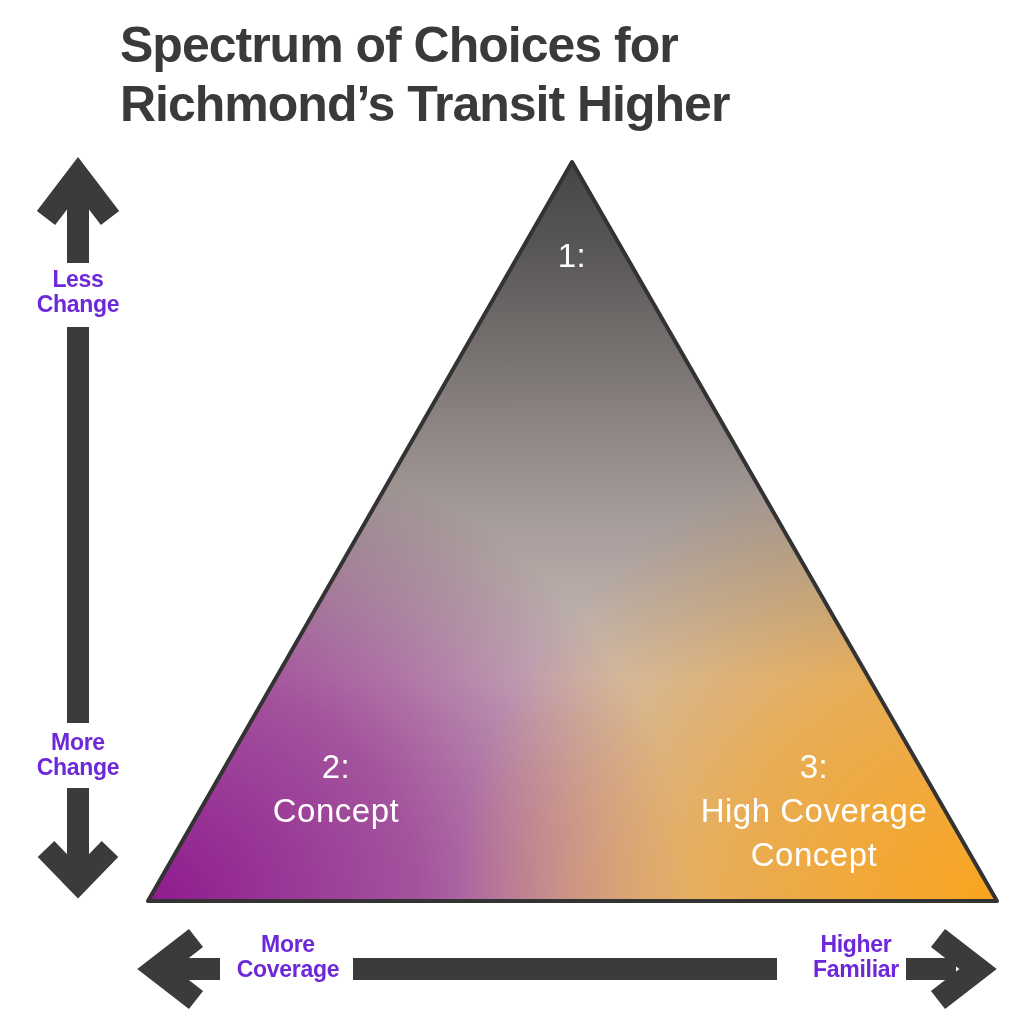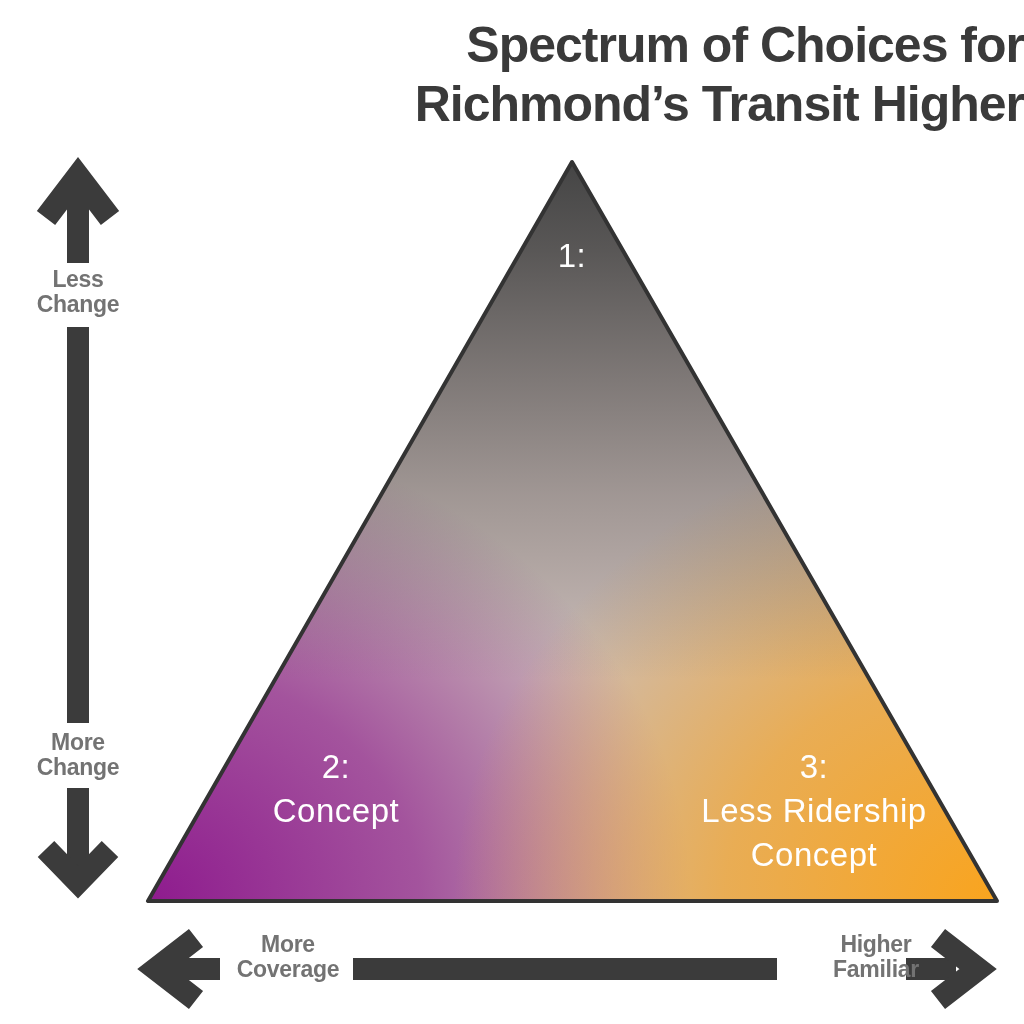--- a/index.html
+++ b/index.html
@@ -6,40 +6,40 @@
   body{
     width:1024px;height:1024px;background:#ffffff;
     font-family:"Liberation Sans", sans-serif;
     -webkit-font-smoothing:antialiased;
   }
   .page{position:relative;width:1024px;height:1024px;overflow:hidden;background:#ffffff;}
   svg.canvas{position:absolute;left:0;top:0;}
 
   .title{
     position:absolute;left:120px;right:0;top:16px;
-    text-align:right;color:#3a3a3a;
+    text-align:left;color:#3a3a3a;
     font-size:50px;font-weight:bold;line-height:59px;letter-spacing:-1px;
   }
 
   .corner-label{
     position:absolute;width:300px;text-align:center;color:#ffffff;
     font-size:33px;line-height:44px;font-weight:400;letter-spacing:0.5px;
   }
   .corner-1{left:422px;top:234px;}
   .corner-2{left:186px;top:745px;}
   .corner-3{left:664px;top:745px;}
 
   .axis-label{
-    position:absolute;width:150px;text-align:center;color:#737373;
+    position:absolute;width:150px;text-align:center;color:#6d28d9;
     font-size:23px;line-height:25px;font-weight:bold;letter-spacing:-0.3px;
   }
   .less-change{left:3px;top:267px;}
   .more-change{left:3px;top:730px;}
   .more-coverage{left:213px;top:932px;}
-  .higher-frequency{left:801px;top:932px;}
+  .higher-frequency{left:781px;top:932px;}
 </style>
 </head>
 <body>
 
 <div class="page">
 
   <svg class="canvas" width="1024" height="1024" viewBox="0 0 1024 1024">
     <defs>
       <radialGradient id="gradPurple" cx="0" cy="1" r="0.8">
         <stop offset="0" stop-color="#8e1b8e" stop-opacity="1"></stop>
@@ -91,21 +91,21 @@
 
   <div class="corner-label corner-1">
     <div>1:</div>
   </div>
   <div class="corner-label corner-2">
     <div>2:</div>
     <div>Concept</div>
   </div>
   <div class="corner-label corner-3">
     <div>3:</div>
-    <div>Less Ridership</div>
+    <div>High Coverage</div>
     <div>Concept</div>
   </div>
 
   <div class="axis-label less-change">
     <div>Less</div>
     <div>Change</div>
   </div>
   <div class="axis-label more-change">
     <div>More</div>
     <div>Change</div>

